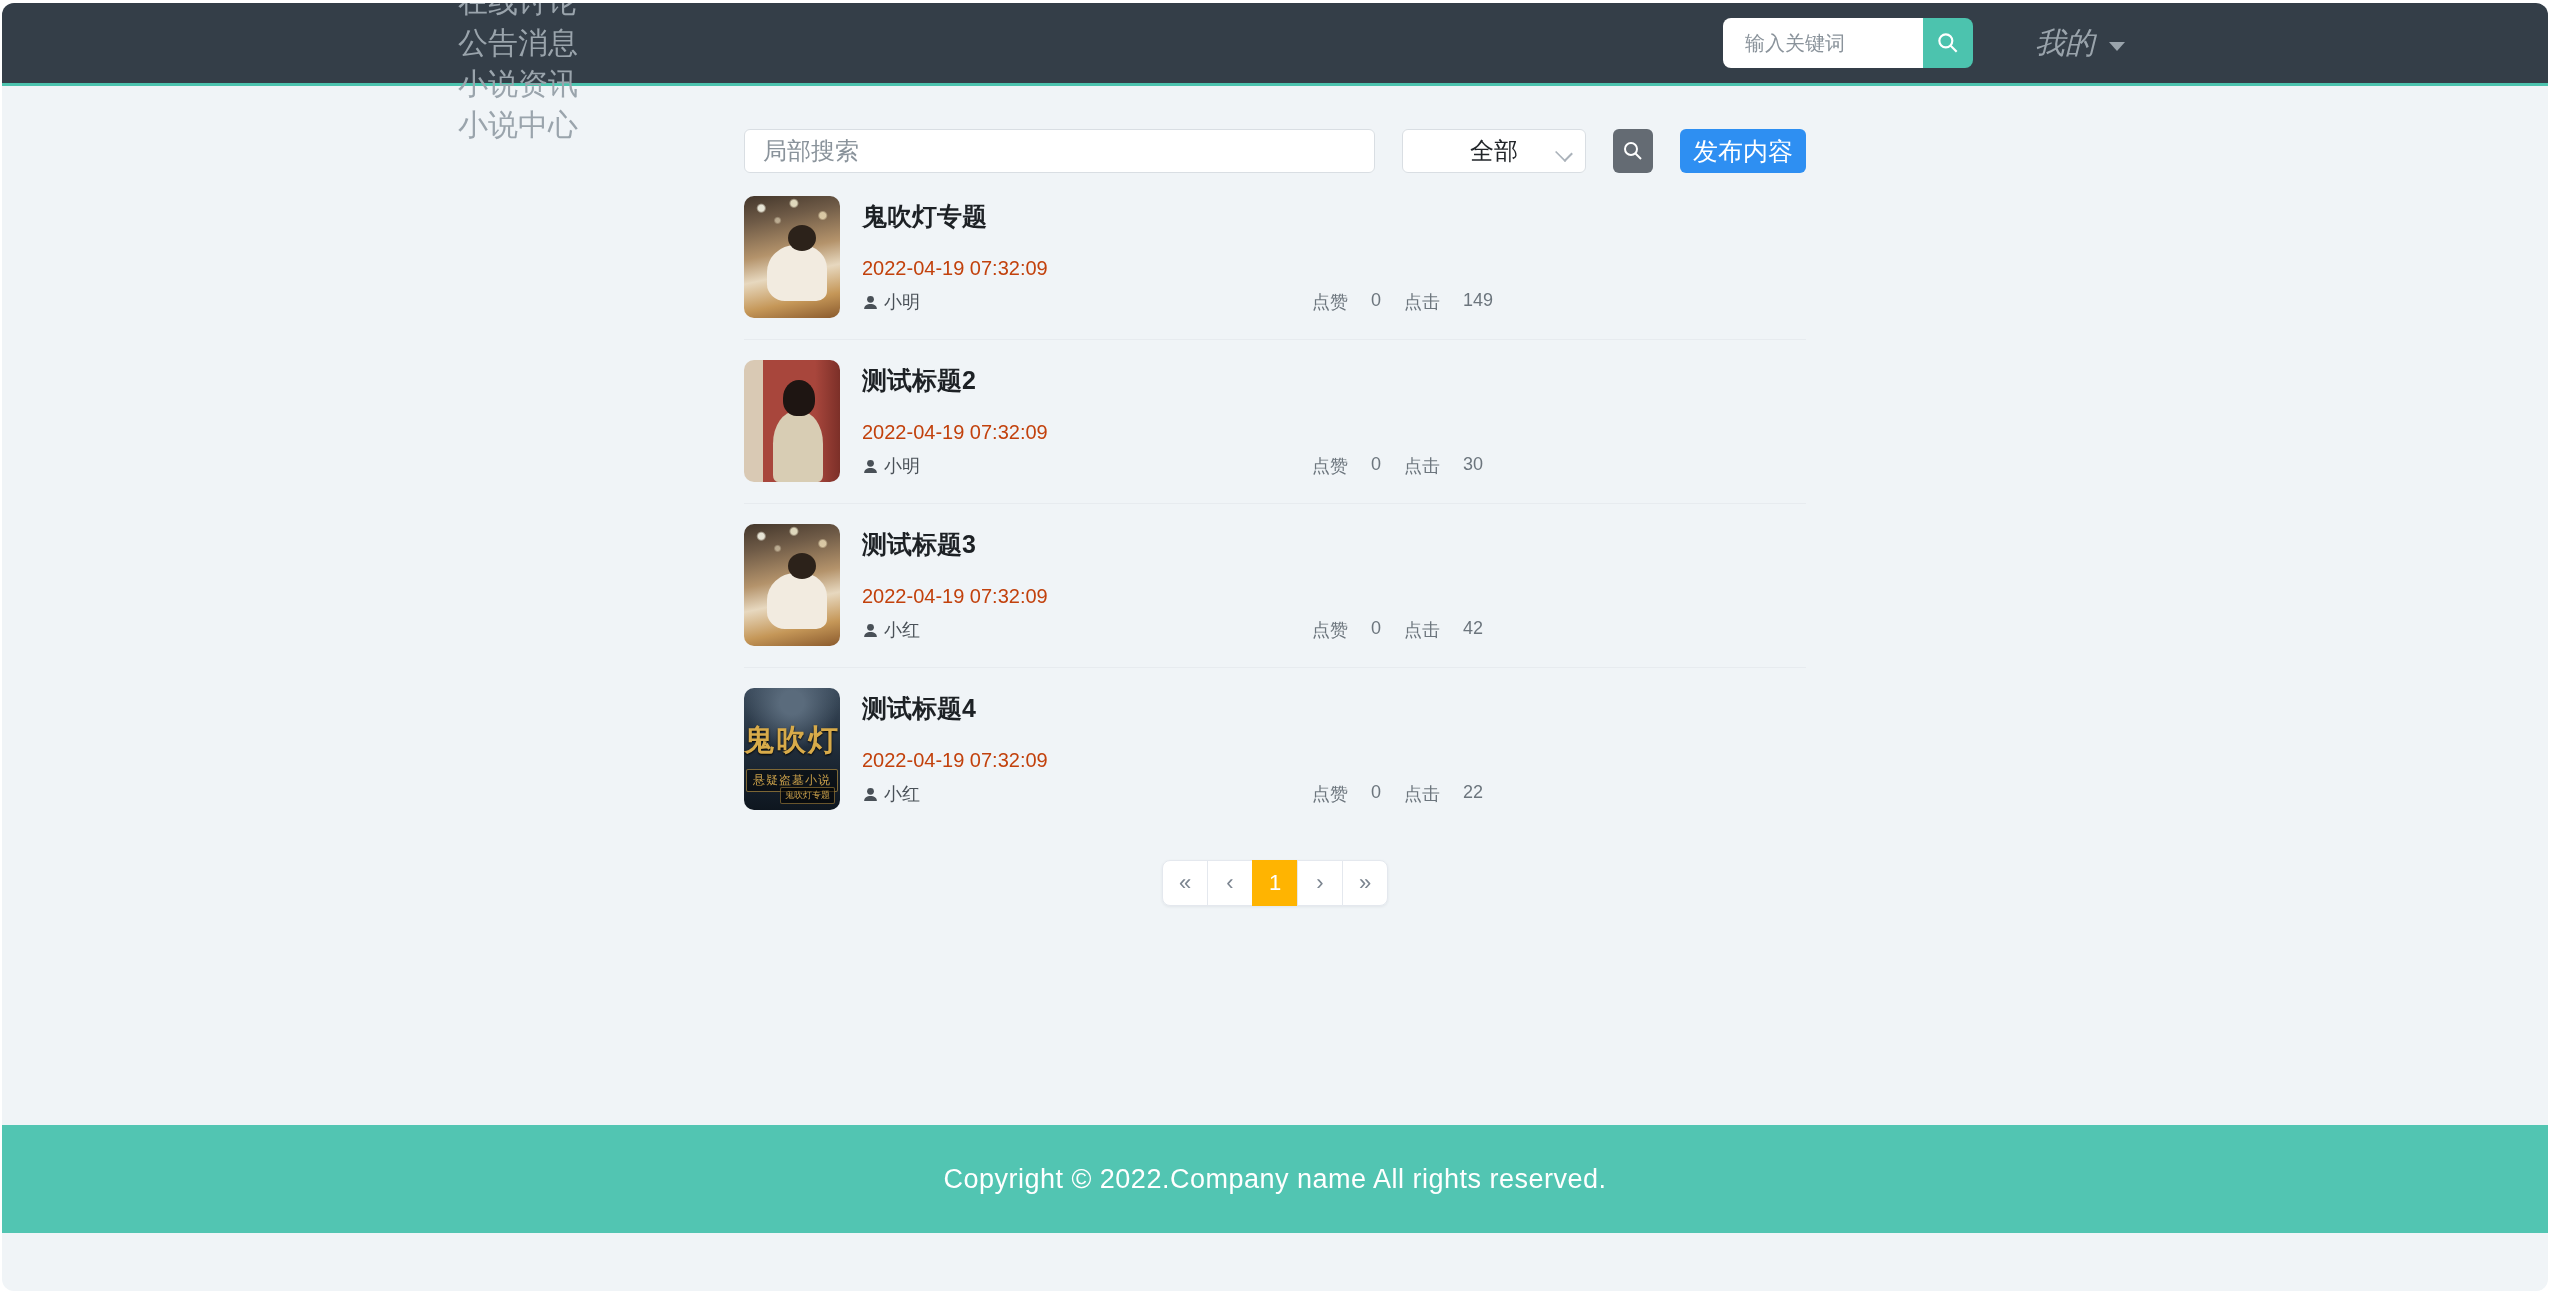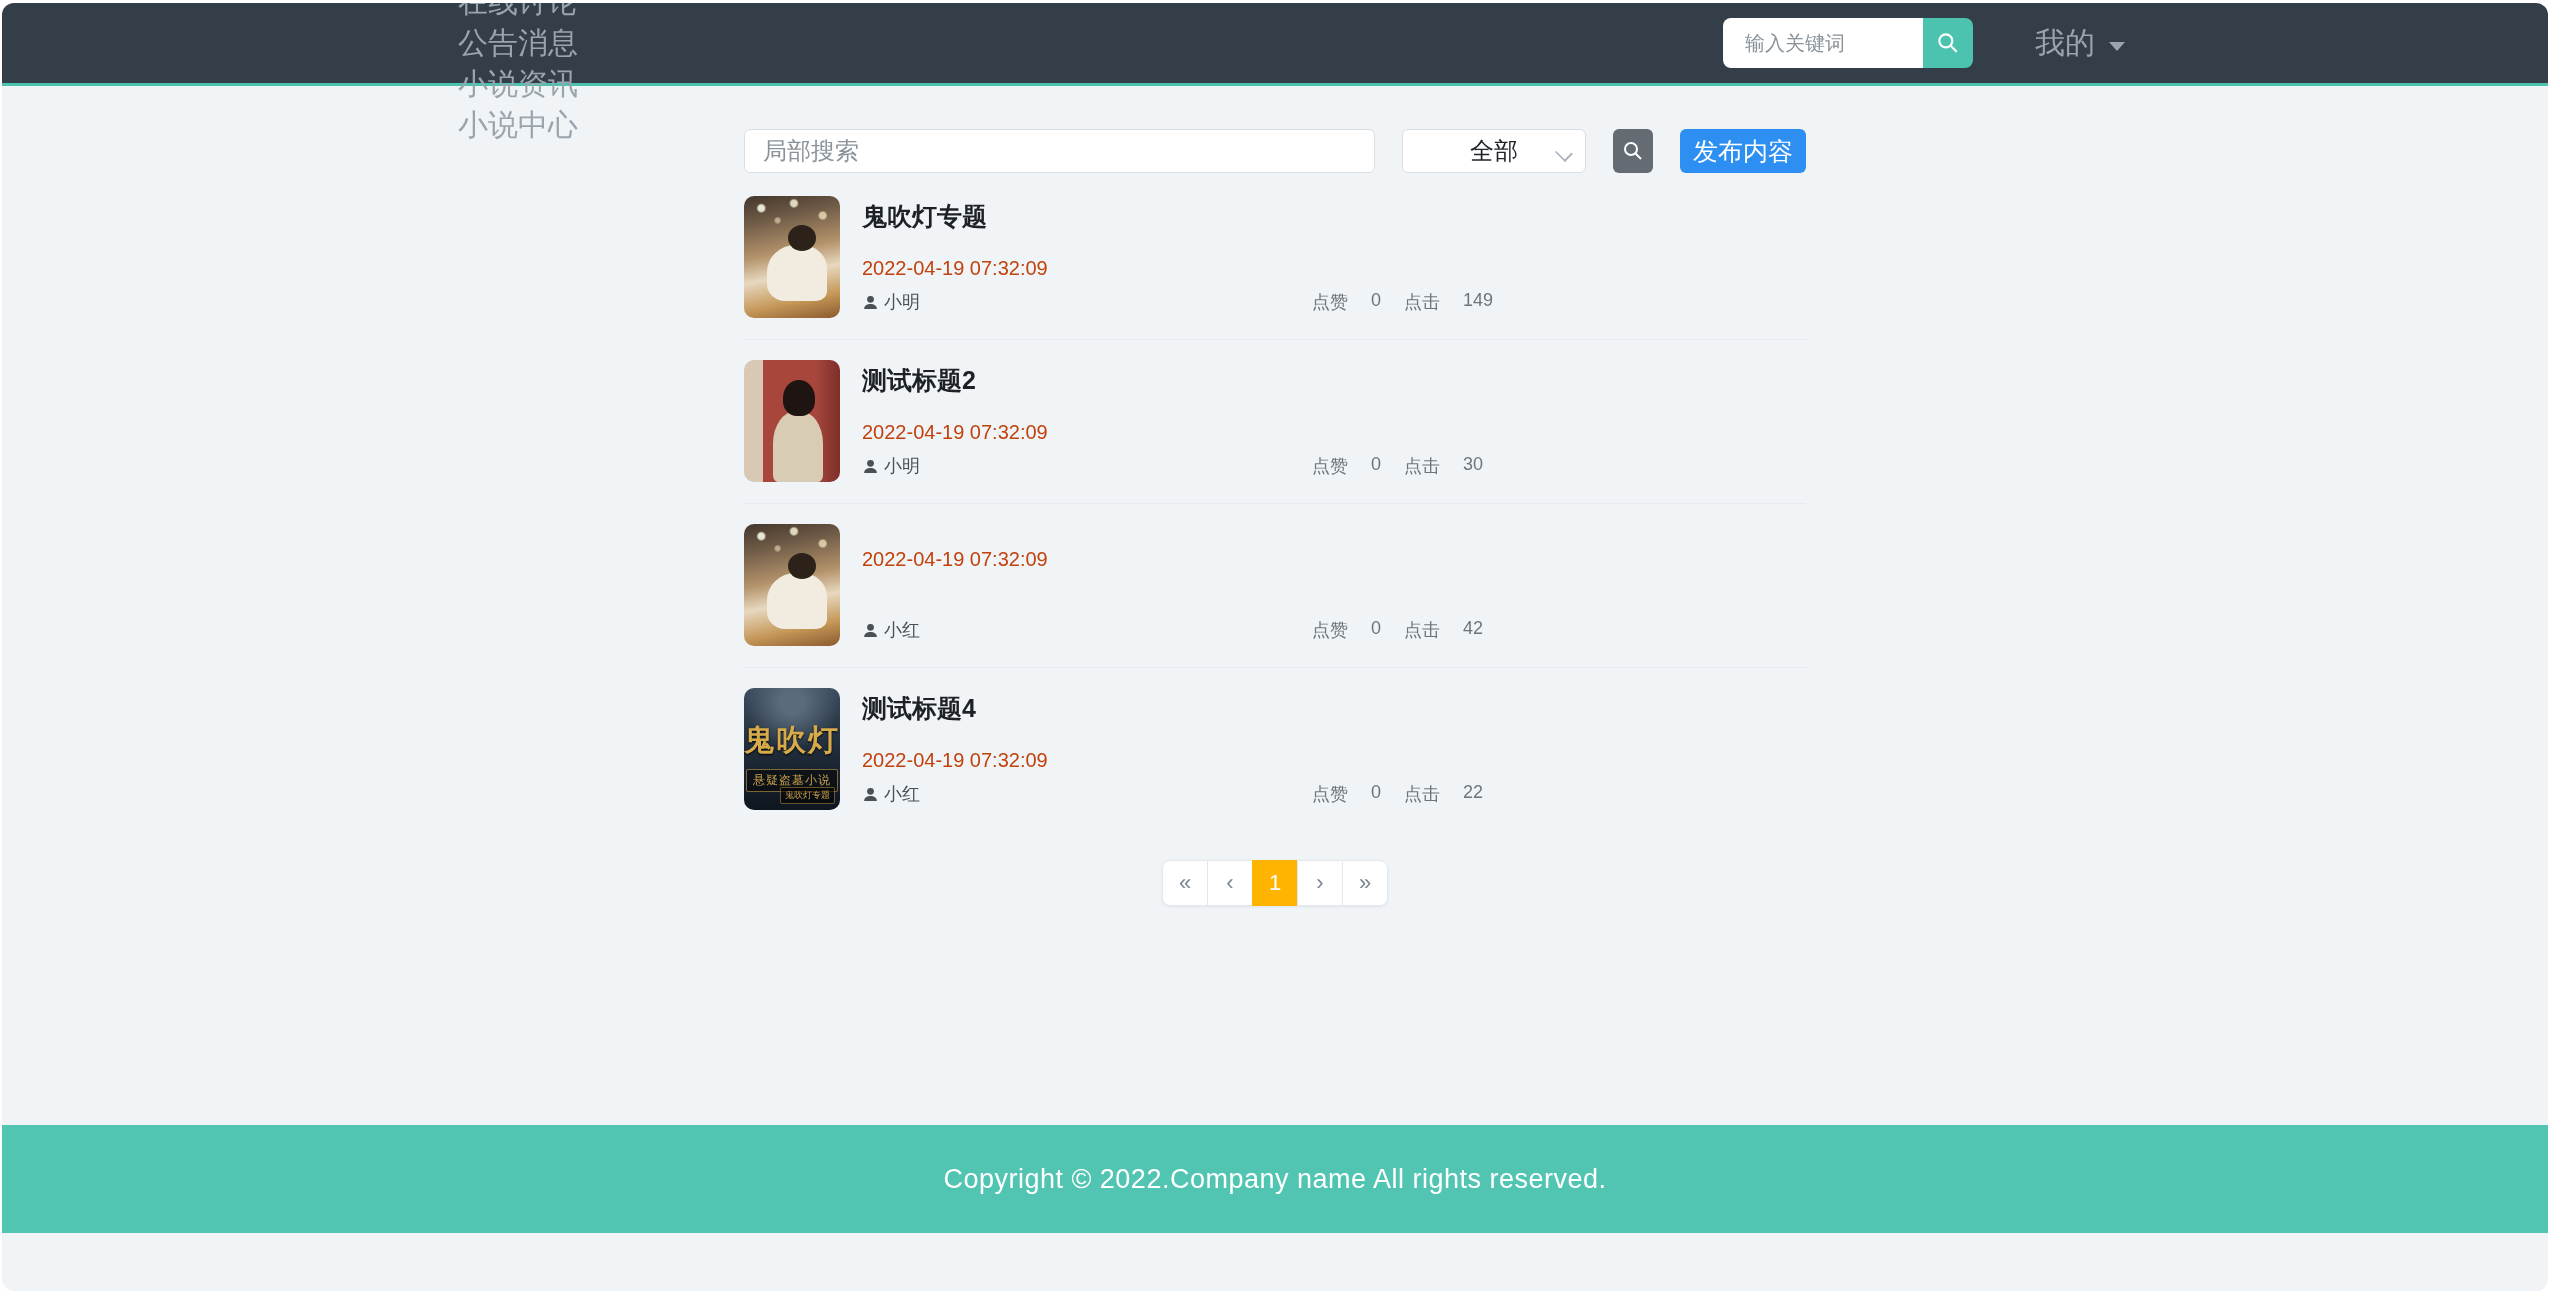--- a/index.html
+++ b/index.html
@@ -42,21 +42,21 @@
     font-size:20px; color:#495057; background:#fff;
   }
   .nav-search input::placeholder { color:#8a939b; }
   .nav-search-btn {
     width:50px; height:50px; border:none; cursor:pointer;
     background:#4cc3ae; border-radius:0 8px 8px 0;
     display:flex; align-items:center; justify-content:center;
   }
   .user-menu {
     margin-left:62px; color:#9aa4ac; font-size:30px;
-    display:flex; align-items:center; gap:14px; cursor:pointer;
+    display:flex; align-items:center; gap:14px; cursor:pointer;font-style:italic;
   }
   .caret {
     width:0; height:0; margin-top:6px;
     border-left:8px solid transparent;
     border-right:8px solid transparent;
     border-top:9px solid #9aa4ac;
   }
 
   
   .container { width:1062px; margin:0 auto; flex:none; }
@@ -300,20 +300,21 @@
             <span>0</span>
             <span>点击</span>
             <span>30</span>
           </div>
         </div>
       </article>
 
       <article class="post">
         <div class="thumb thumb-cafe"></div>
         <div class="post-body">
+          <h2 class="post-title">测试标题3</h2>
           <div class="post-date">2022-04-19 07:32:09</div>
           <div class="author">
             <span style="display:flex;">
               <svg width="17" height="17" viewBox="0 0 16 16" fill="#495057">
                 <circle cx="8" cy="5" r="3.2"></circle>
                 <path d="M2 14c0-3 2.7-4.6 6-4.6S14 11 14 14z"></path>
               </svg>
             </span>
             <span>小红</span>
           </div>

